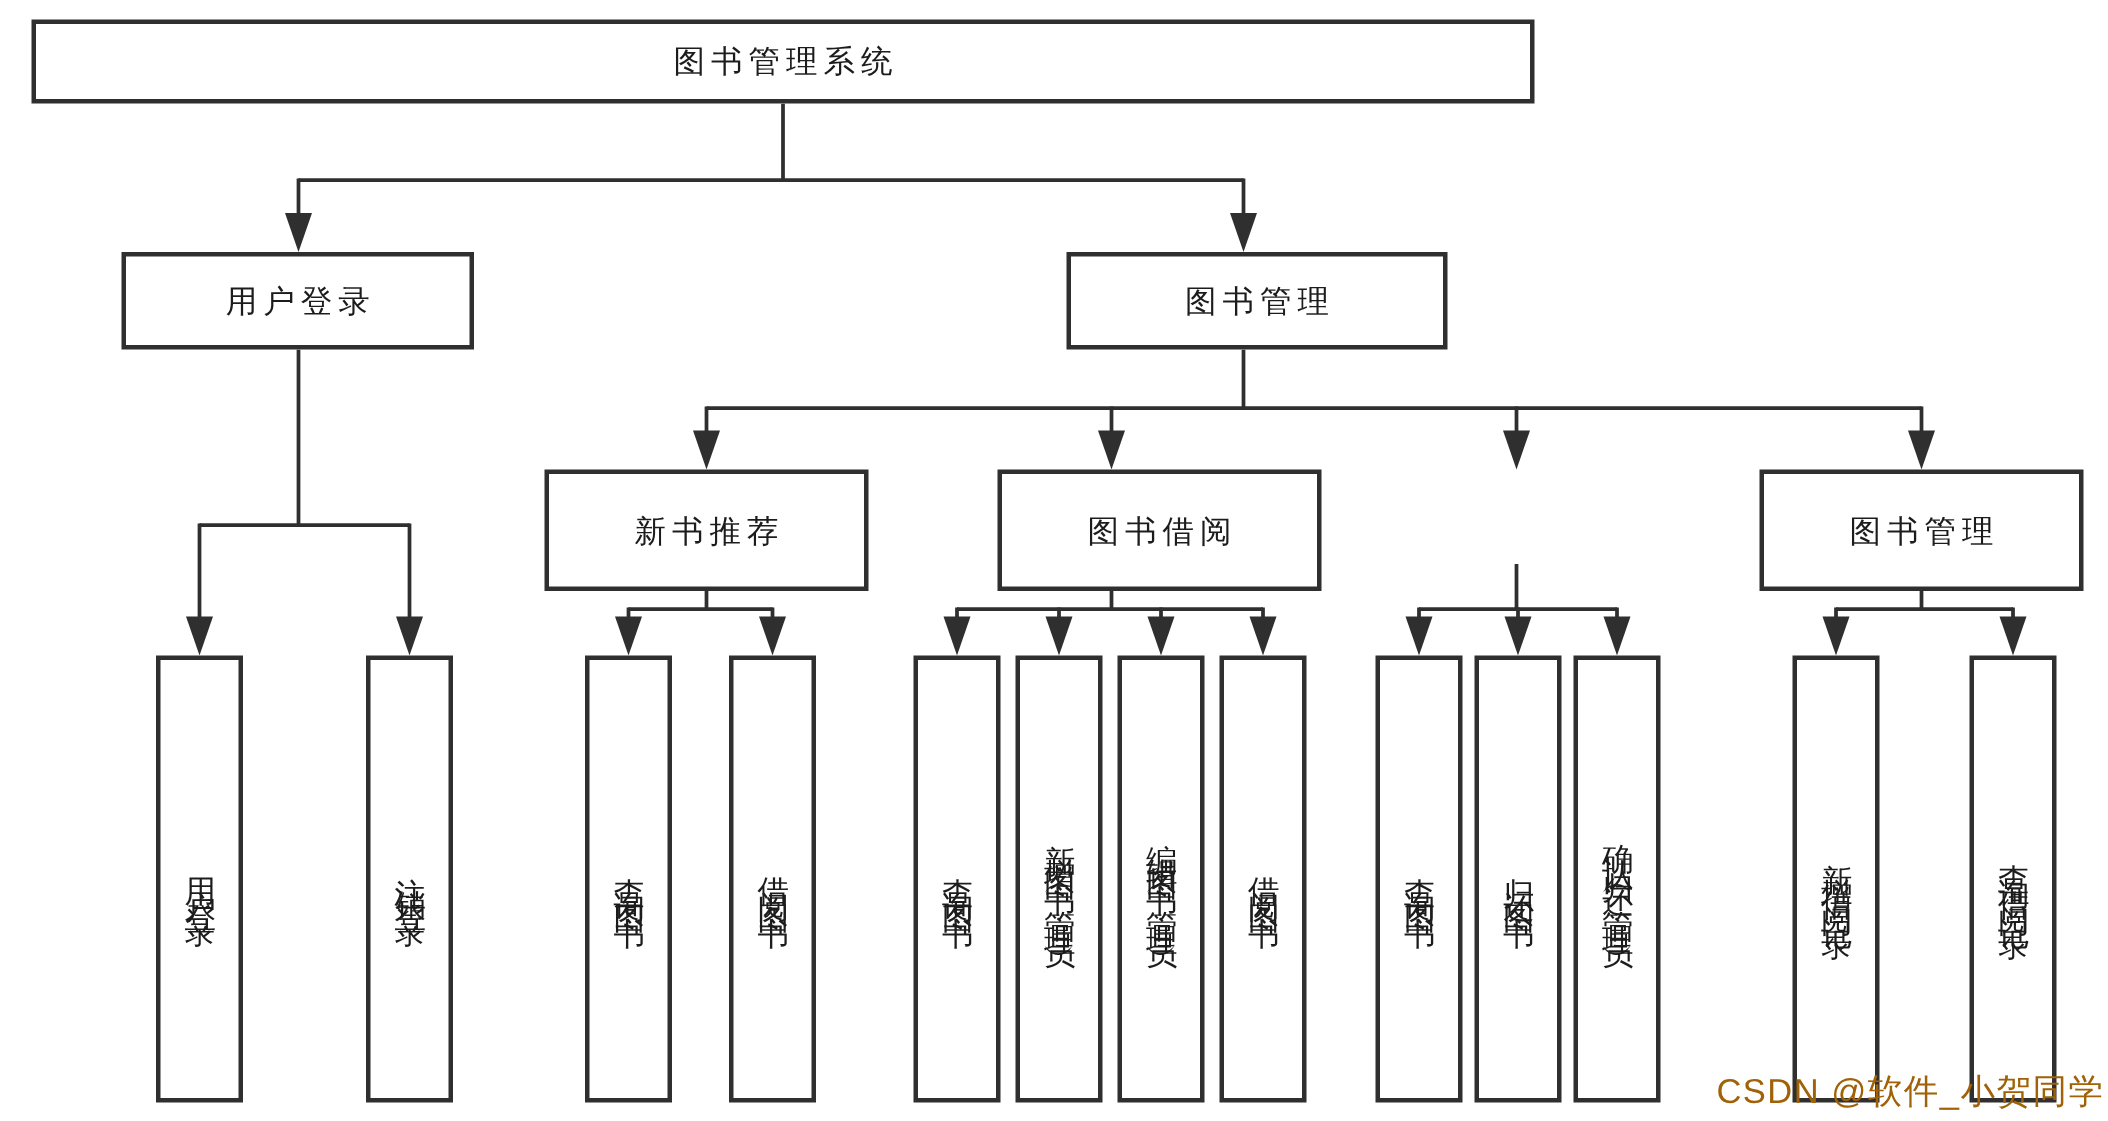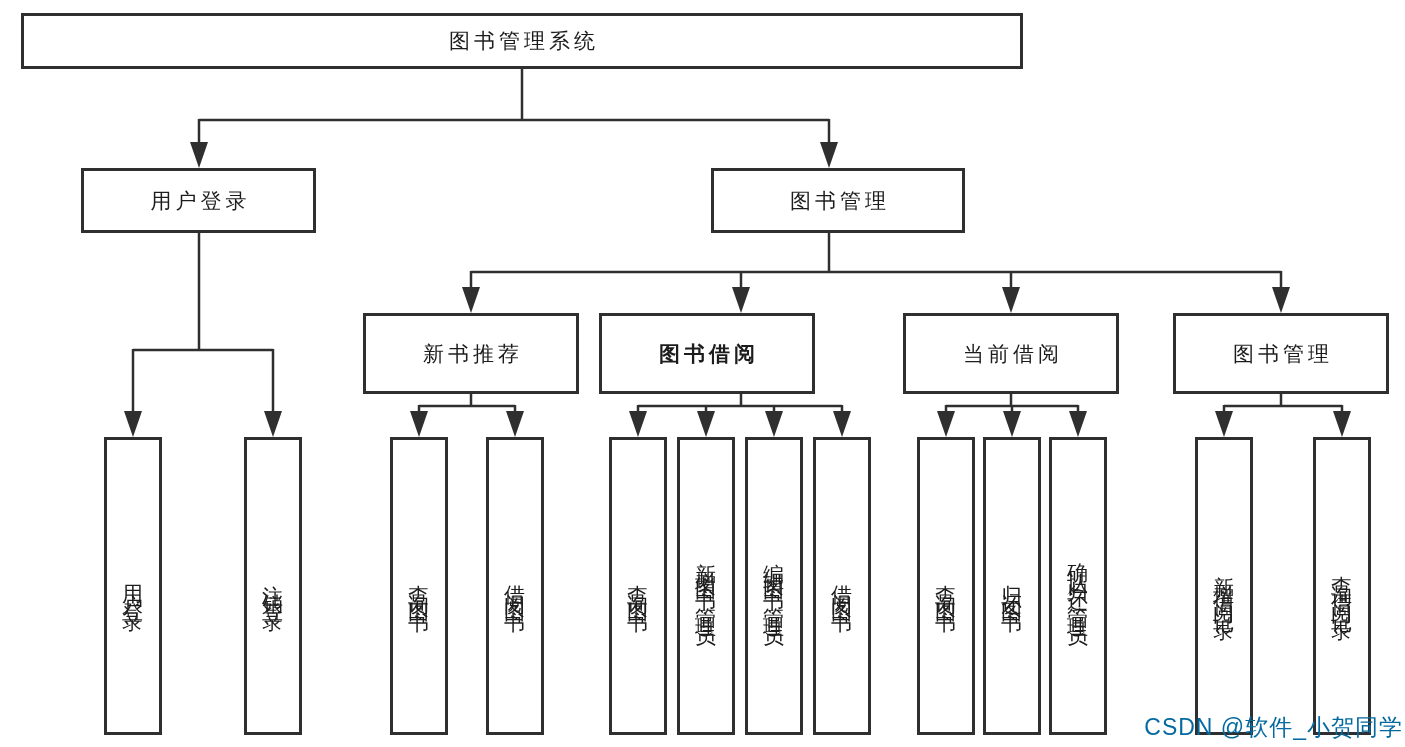--- a/index.html
+++ b/index.html
@@ -55,42 +55,42 @@
     white-space: nowrap;
   }
   
   .n-root  { left: 21px;   top: 13px;  width: 1002px; height: 56px; }
   
   .n-login { left: 81px;   top: 168px; width: 235px;  height: 65px; }
   .n-mgmt  { left: 711px;  top: 168px; width: 254px;  height: 65px; }
   
   .n-l3    { top: 313px; width: 216px; height: 81px; }
   .n-rec   { left: 363px;  }
-  .n-borrow{ left: 599px; font-weight: bold;  }
+  .n-borrow{ left: 665px;  }
   .n-cur   { left: 903px;  }
   .n-hist  { left: 1173px; }
   
   .lf-0  { left: 104px; }
   .lf-1  { left: 244px; }
   .lf-2  { left: 390px; }
   .lf-3  { left: 486px; }
   .lf-4  { left: 609px; }
   .lf-5  { left: 677px; }
   .lf-6  { left: 745px; }
   .lf-7  { left: 813px; }
   .lf-8  { left: 917px; }
   .lf-9  { left: 983px; }
   .lf-10 { left: 1049px; }
   .lf-11 { left: 1195px; }
   .lf-12 { left: 1313px; }
   .watermark {
     position: absolute;
     right: 2px;
     bottom: 4px;
-    color: #0369a1;
+    color: #a16207;
     font-size: 23px;
     letter-spacing: 1px;
     z-index: 3;
     white-space: nowrap;
   }
 </style>
 </head>
 <body>
 
 <div class="canvas">
@@ -171,23 +171,20 @@
   <div class="node h n-mgmt">
     <span>图书管理</span>
   </div>
 
   <div class="node h n-l3 n-rec">
     <span>新书推荐</span>
   </div>
   <div class="node h n-l3 n-borrow">
     <span>图书借阅</span>
   </div>
-  <div class="node h n-l3 n-cur">
-    <span>当前借阅</span>
-  </div>
   <div class="node h n-l3 n-hist">
     <span>图书管理</span>
   </div>
 
   <div class="node leaf lf-0">
     <span class="vtext">用户登录</span>
   </div>
   <div class="node leaf lf-1">
     <span class="vtext">注销登录</span>
   </div>

